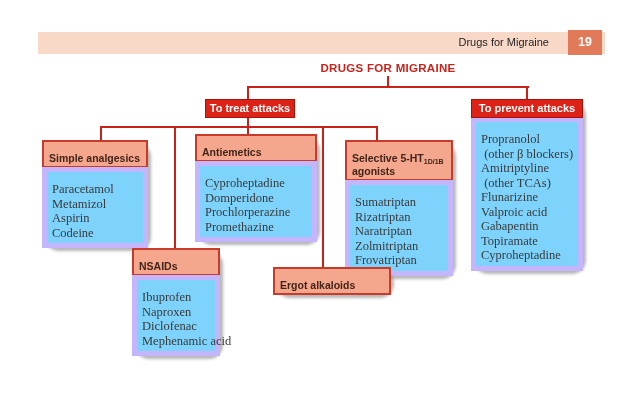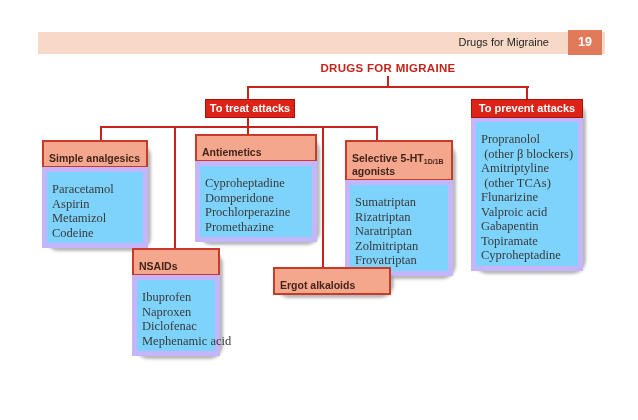--- a/index.html
+++ b/index.html
@@ -57,22 +57,22 @@
   <div class="line" style="left:247px;top:126px;width:2px;height:25px;"></div>
   <div class="line" style="left:322px;top:126px;width:2px;height:142px;"></div>
   <div class="line" style="left:376px;top:126px;width:2px;height:15px;"></div>
 
   <div class="red-node" style="left:205px;top:99px;width:88px;">To treat attacks</div>
 
   <div class="card" style="left:42px;top:140px;width:106px;">
     <div class="card-header">Simple analgesics</div>
     <div class="card-body">
         <div class="list-line">Paracetamol</div>
+        <div class="list-line">Metamizol</div>
         <div class="list-line">Aspirin</div>
-        <div class="list-line">Metamizol</div>
         <div class="list-line">Codeine</div>
       </div>
   </div>
 
   <div class="card" style="left:195px;top:134px;width:122px;">
     <div class="card-header">Antiemetics</div>
     <div class="card-body">
         <div class="list-line">Cyproheptadine</div>
         <div class="list-line">Domperidone</div>
         <div class="list-line">Prochlorperazine</div>

